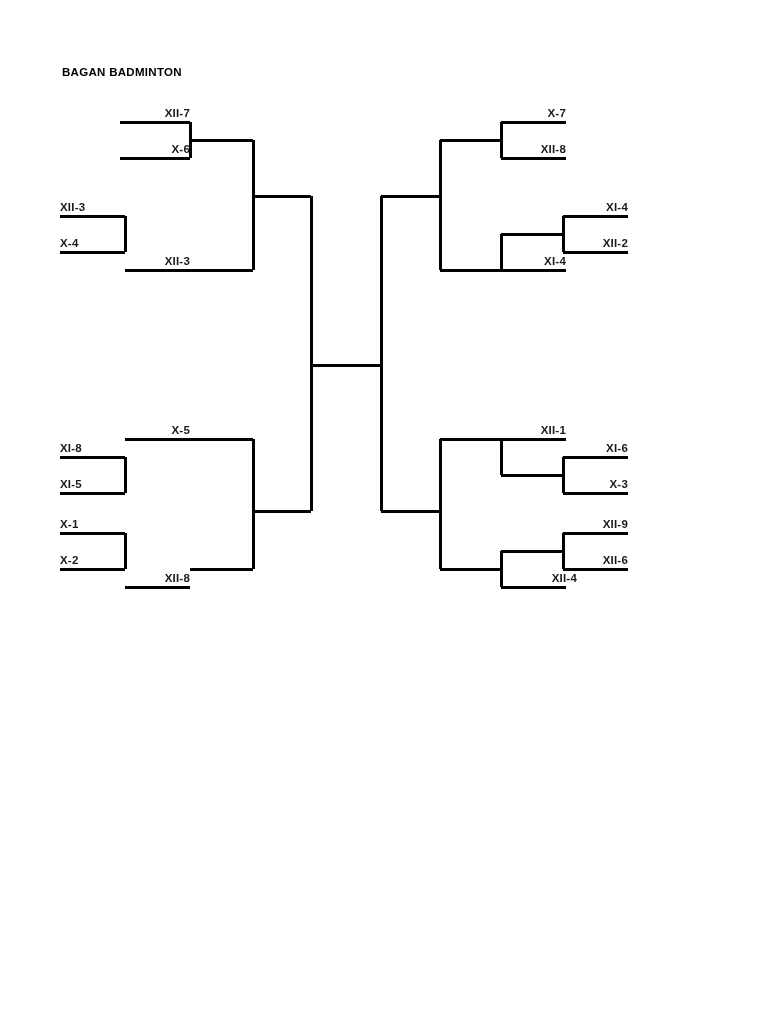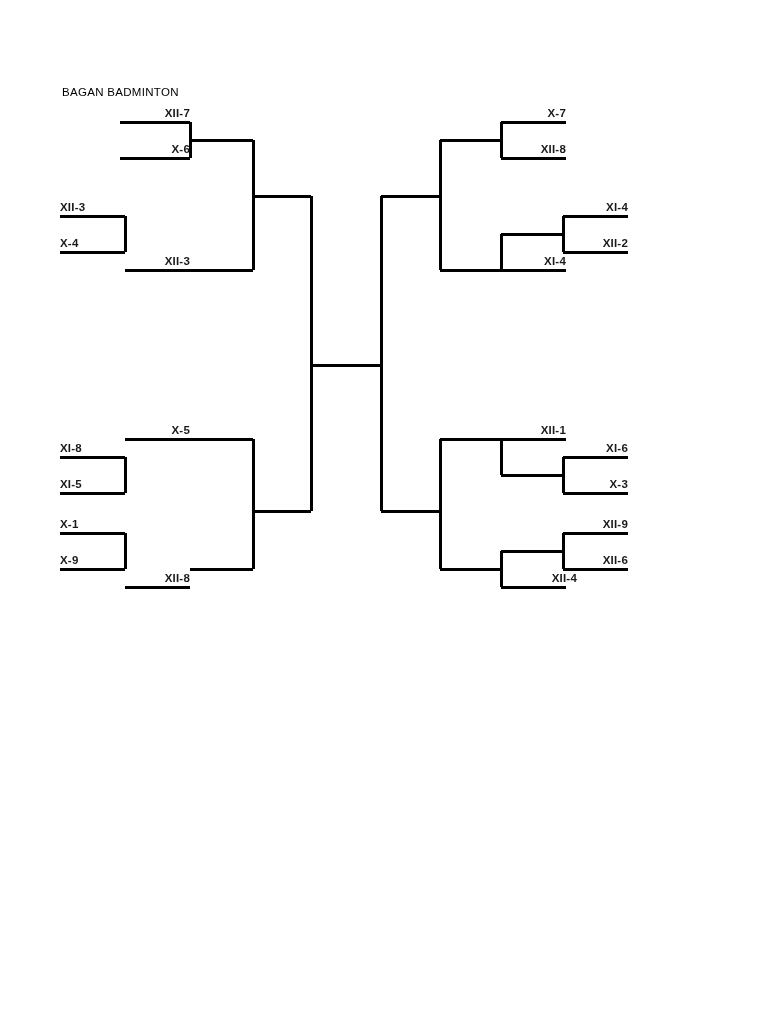--- a/index.html
+++ b/index.html
@@ -16,25 +16,24 @@
     width: 768px;
     height: 1024px;
     background: #ffffff;
     overflow: hidden;
   }
   #doc-title {
     position: absolute;
     left: 62px;
     top: 66px;
     font-size: 11.5px;
-    font-weight: normal;
+    font-weight: bold;
     letter-spacing: 0.3px;
     color: #000000;
     white-space: nowrap;
-    margin-top: 20px;
   }
   #bracket-canvas {
     position: absolute;
     left: 0;
     top: 0;
     width: 768px;
     height: 1024px;
   }
   .slot {
     position: absolute;
@@ -122,21 +121,21 @@
 
 <div class="slot align-leftpad" style="left: 120px; top: 104px; width: 70px;">XII-7</div>
     <div class="slot align-leftpad" style="left: 120px; top: 140px; width: 70px;">X-6</div>
     <div class="slot align-left" style="left: 60px; top: 198px; width: 65px;">XII-3</div>
     <div class="slot align-left" style="left: 60px; top: 234px; width: 65px;">X-4</div>
     <div class="slot align-leftpad" style="left: 125px; top: 252px; width: 65px;">XII-3</div>
     <div class="slot align-leftpad" style="left: 125px; top: 421px; width: 65px;">X-5</div>
     <div class="slot align-left" style="left: 60px; top: 439px; width: 65px;">XI-8</div>
     <div class="slot align-left" style="left: 60px; top: 475px; width: 65px;">XI-5</div>
     <div class="slot align-left" style="left: 60px; top: 515px; width: 65px;">X-1</div>
-    <div class="slot align-left" style="left: 60px; top: 551px; width: 65px;">X-9</div>
+    <div class="slot align-left" style="left: 60px; top: 551px; width: 65px;">X-2</div>
     <div class="slot align-leftpad" style="left: 125px; top: 569px; width: 65px;">XII-8</div>
     <div class="slot align-leftpad" style="left: 501px; top: 104px; width: 65px;">X-7</div>
     <div class="slot align-leftpad" style="left: 501px; top: 140px; width: 65px;">XII-8</div>
     <div class="slot align-leftpad" style="left: 563px; top: 198px; width: 65px;">XI-4</div>
     <div class="slot align-leftpad" style="left: 563px; top: 234px; width: 65px;">XII-2</div>
     <div class="slot align-leftpad" style="left: 501px; top: 252px; width: 65px;">XI-4</div>
     <div class="slot align-leftpad" style="left: 501px; top: 421px; width: 65px;">XII-1</div>
     <div class="slot align-leftpad" style="left: 563px; top: 439px; width: 65px;">XI-6</div>
     <div class="slot align-leftpad" style="left: 563px; top: 475px; width: 65px;">X-3</div>
     <div class="slot align-leftpad" style="left: 563px; top: 515px; width: 65px;">XII-9</div>

